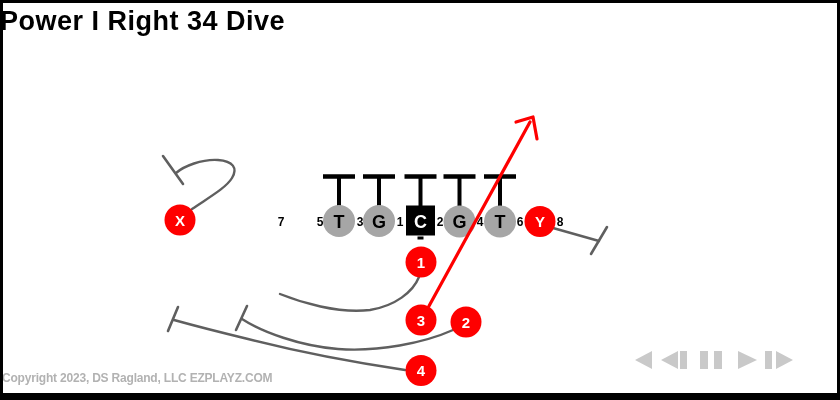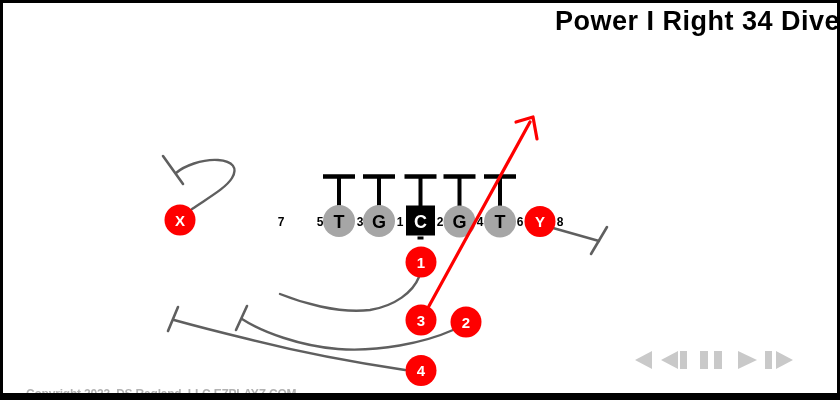--- a/index.html
+++ b/index.html
@@ -1,32 +1,32 @@
 <!DOCTYPE html>
 <html><head>
 <meta charset="utf-8">
 <style>
   html,body{margin:0;padding:0;background:#e8e8e8;font-family:"Liberation Sans",sans-serif;}
   .stage{position:relative;width:840px;height:400px;background:#ffffff;overflow:hidden;}
   .border-overlay{position:absolute;inset:0;border:3px solid #000;border-bottom:7px solid #000;pointer-events:none;z-index:30;}
-  .title{position:absolute;top:6px;left:0;right:0;text-align:right;font-size:27px;font-weight:900;color:#000;letter-spacing:.5px;z-index:5;}
+  .title{position:absolute;top:6px;left:0;right:0;text-align:left;font-size:27px;font-weight:900;color:#000;letter-spacing:.5px;z-index:5;}
   .field-svg{position:absolute;left:0;top:0;z-index:2;}
   .route{fill:none;stroke:#5f5f5f;stroke-width:2.4;stroke-linecap:round;}
   .blockbar{fill:none;stroke:#5f5f5f;stroke-width:2.6;stroke-linecap:round;}
   .losline{stroke:#000;stroke-width:4;stroke-linecap:butt;}
   .loscap{stroke:#000;stroke-width:4.5;stroke-linecap:butt;}
   .lineman-circle{fill:#a6a6a6;}
   .lineman-label{font-family:"Liberation Sans",sans-serif;font-size:18px;font-weight:700;fill:#000;text-anchor:middle;}
   .center-rect{fill:#000;}
   .center-label{font-family:"Liberation Sans",sans-serif;font-size:18px;font-weight:700;fill:#fff;text-anchor:middle;}
   .gap-number{font-family:"Liberation Sans",sans-serif;font-size:12px;font-weight:700;fill:#000;text-anchor:middle;}
   .red-circle{fill:#fe0000;}
   .red-label{font-family:"Liberation Sans",sans-serif;font-size:15px;font-weight:700;fill:#fff;text-anchor:middle;}
   .run-arrow{fill:none;stroke:#fe0000;stroke-width:3.2;stroke-linecap:round;stroke-linejoin:round;}
-  .copyright{position:absolute;left:26px;top:371px;font-size:12px;font-weight:700;letter-spacing:-0.2px;color:#b2b2b2;z-index:5;margin-top:16px;}
+  .copyright{position:absolute;left:2px;top:371px;font-size:12px;font-weight:700;letter-spacing:-0.2px;color:#b2b2b2;z-index:5;}
   .controls-svg{position:absolute;left:630px;top:350px;z-index:5;}
   .ctrl{fill:#c9c9c9;cursor:pointer;}
 </style>
 </head>
 <body>
 
 <div class="stage">
 
   <div class="title">Power I Right 34 Dive</div>
 

